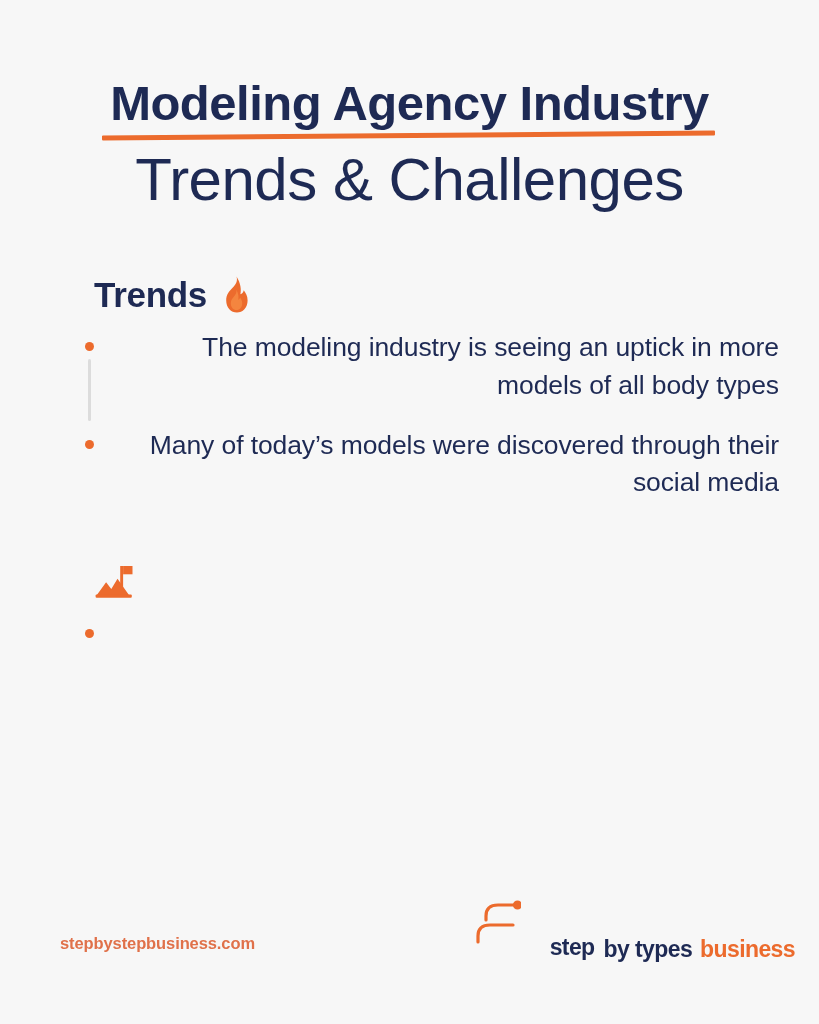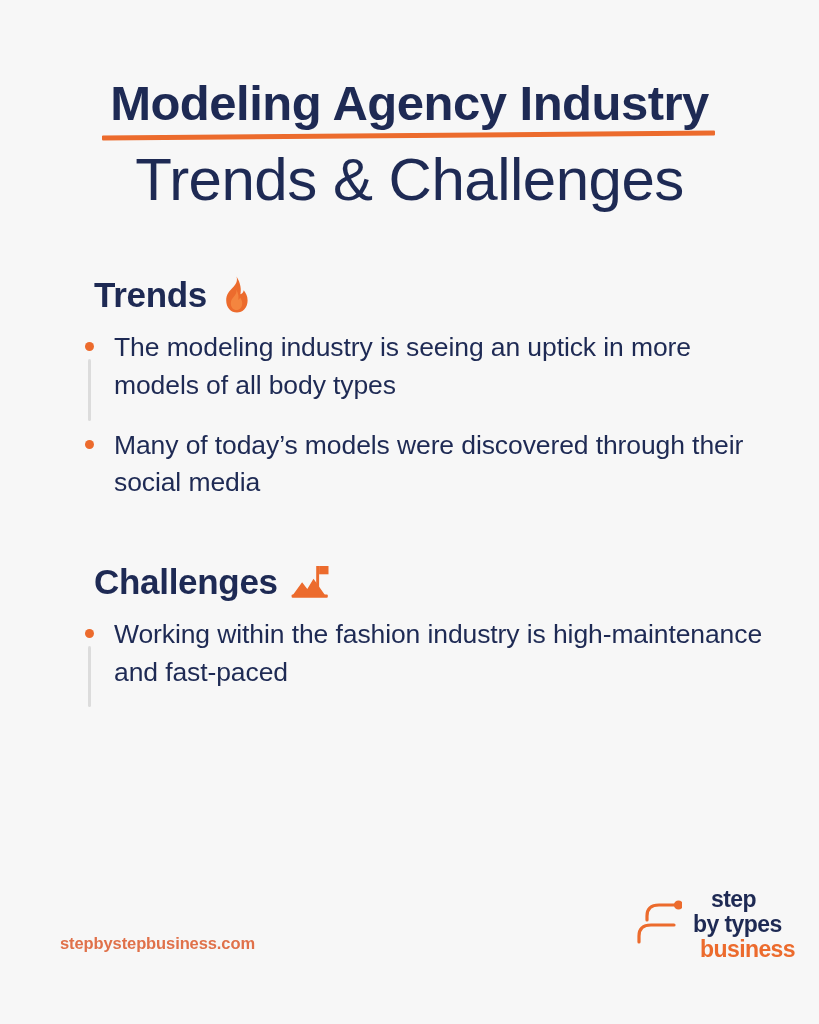--- a/index.html
+++ b/index.html
@@ -89,20 +89,21 @@
     display: inline-block;
     line-height: 0;
   }
 
   
   .bullets {
     position: relative;
     list-style: none;
     margin: 0;
     padding: 0;
+    text-align: right;
   }
   .bullet {
     position: relative;
     padding-left: 40px;
     margin-bottom: 22px;
   }
   .bullet:last-child {
     margin-bottom: 0;
   }
   .bullet .dot {
@@ -156,35 +157,35 @@
     display: flex;
     align-items: flex-end;
     gap: 2px;
   }
   .logo-mark {
     line-height: 0;
     margin-bottom: 1px;
   }
   .logo-words {
     display: flex;
-    flex-direction: column;
+    flex-direction: row;
     align-items: flex-start;
     line-height: 1;
   }
   .logo-line {
     font-size: 23px;
     font-weight: bold;
     letter-spacing: -0.6px;
     line-height: 1.0;
   }
   .logo-line.navy { color: #1e2a54; }
   .logo-line.orange { color: #ec6b2d; }
   .logo-line.row1 { margin-left: 27px; }
   .logo-line.row2 { margin-left: 9px; margin-top: 2px; }
-  .logo-line.row3 { margin-left: 16px; margin-top: 2px; }
+  .logo-line.row3 { margin-left: 8px; margin-top: 2px; }
 </style>
 </head>
 <body>
 
 <div class="infographic">
 
   <div class="header">
     <div class="title-wrap">
       <div class="main-title">Modeling Agency Industry</div>
       <div class="title-underline"></div>
@@ -212,35 +213,33 @@
         </li>
         <li class="bullet">
           <span class="dot"></span>
           <span class="text">Many of today’s models were discovered through their social media</span>
         </li>
       </ul>
     </div>
 
     <div class="section">
       <div class="section-heading">
-        <span class="label">Challenges</span>
         <span class="section-icon">
           <svg width="40" height="40" viewBox="0 0 40 40" aria-hidden="true">
             <rect x="26.2" y="4" width="2.9" height="24" fill="#ec6b2d"></rect>
             <path d="M29.1 4h9.4v8.3h-9.4z" fill="#ec6b2d"></path>
             <path d="M2.5 33.5l9.6-13.2 5.2 6.7 6.2-10.3 11.8 16.8z" fill="#ec6b2d"></path>
             <rect x="1.6" y="32.4" width="36.2" height="3.4" rx="1" fill="#ec6b2d"></rect>
           </svg>
         </span>
       </div>
       <ul class="bullets">
         <li class="bullet">
           <span class="dot"></span>
           <span class="connector"></span>
-          <span class="text">Working within the fashion industry is high-maintenance and fast-paced</span>
         </li>
       </ul>
     </div>
 
   </div>
 
   <div class="footer">
     <div class="footer-url">stepbystepbusiness.com</div>
 
     <div class="logo">

